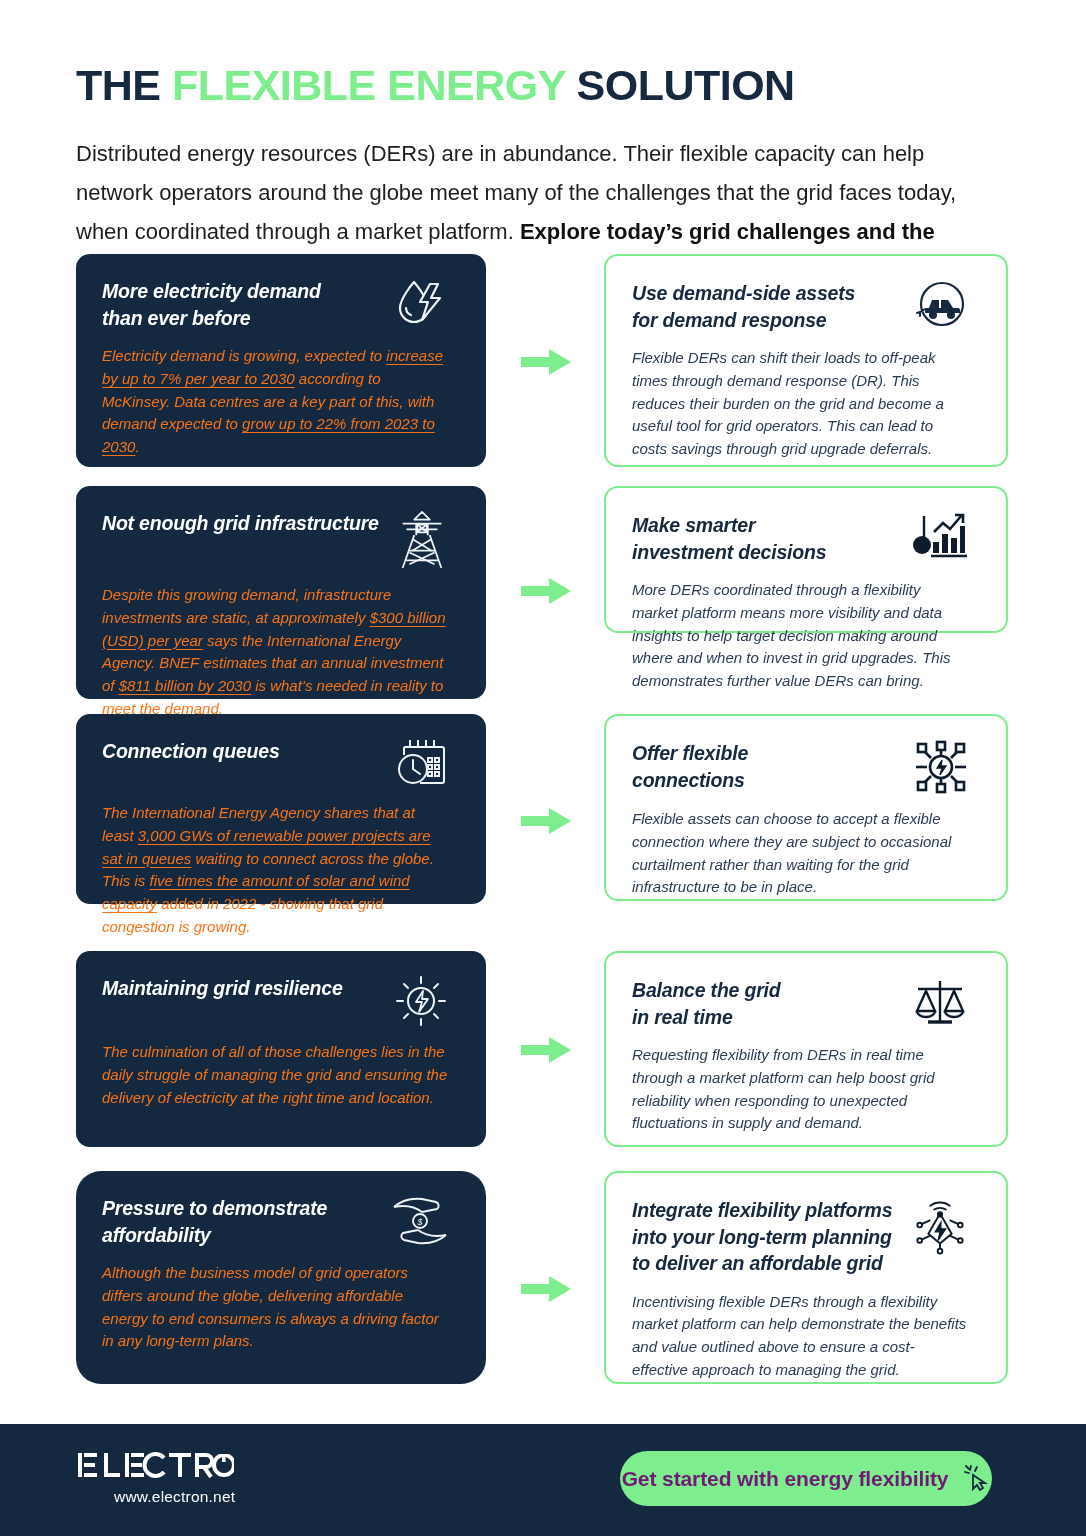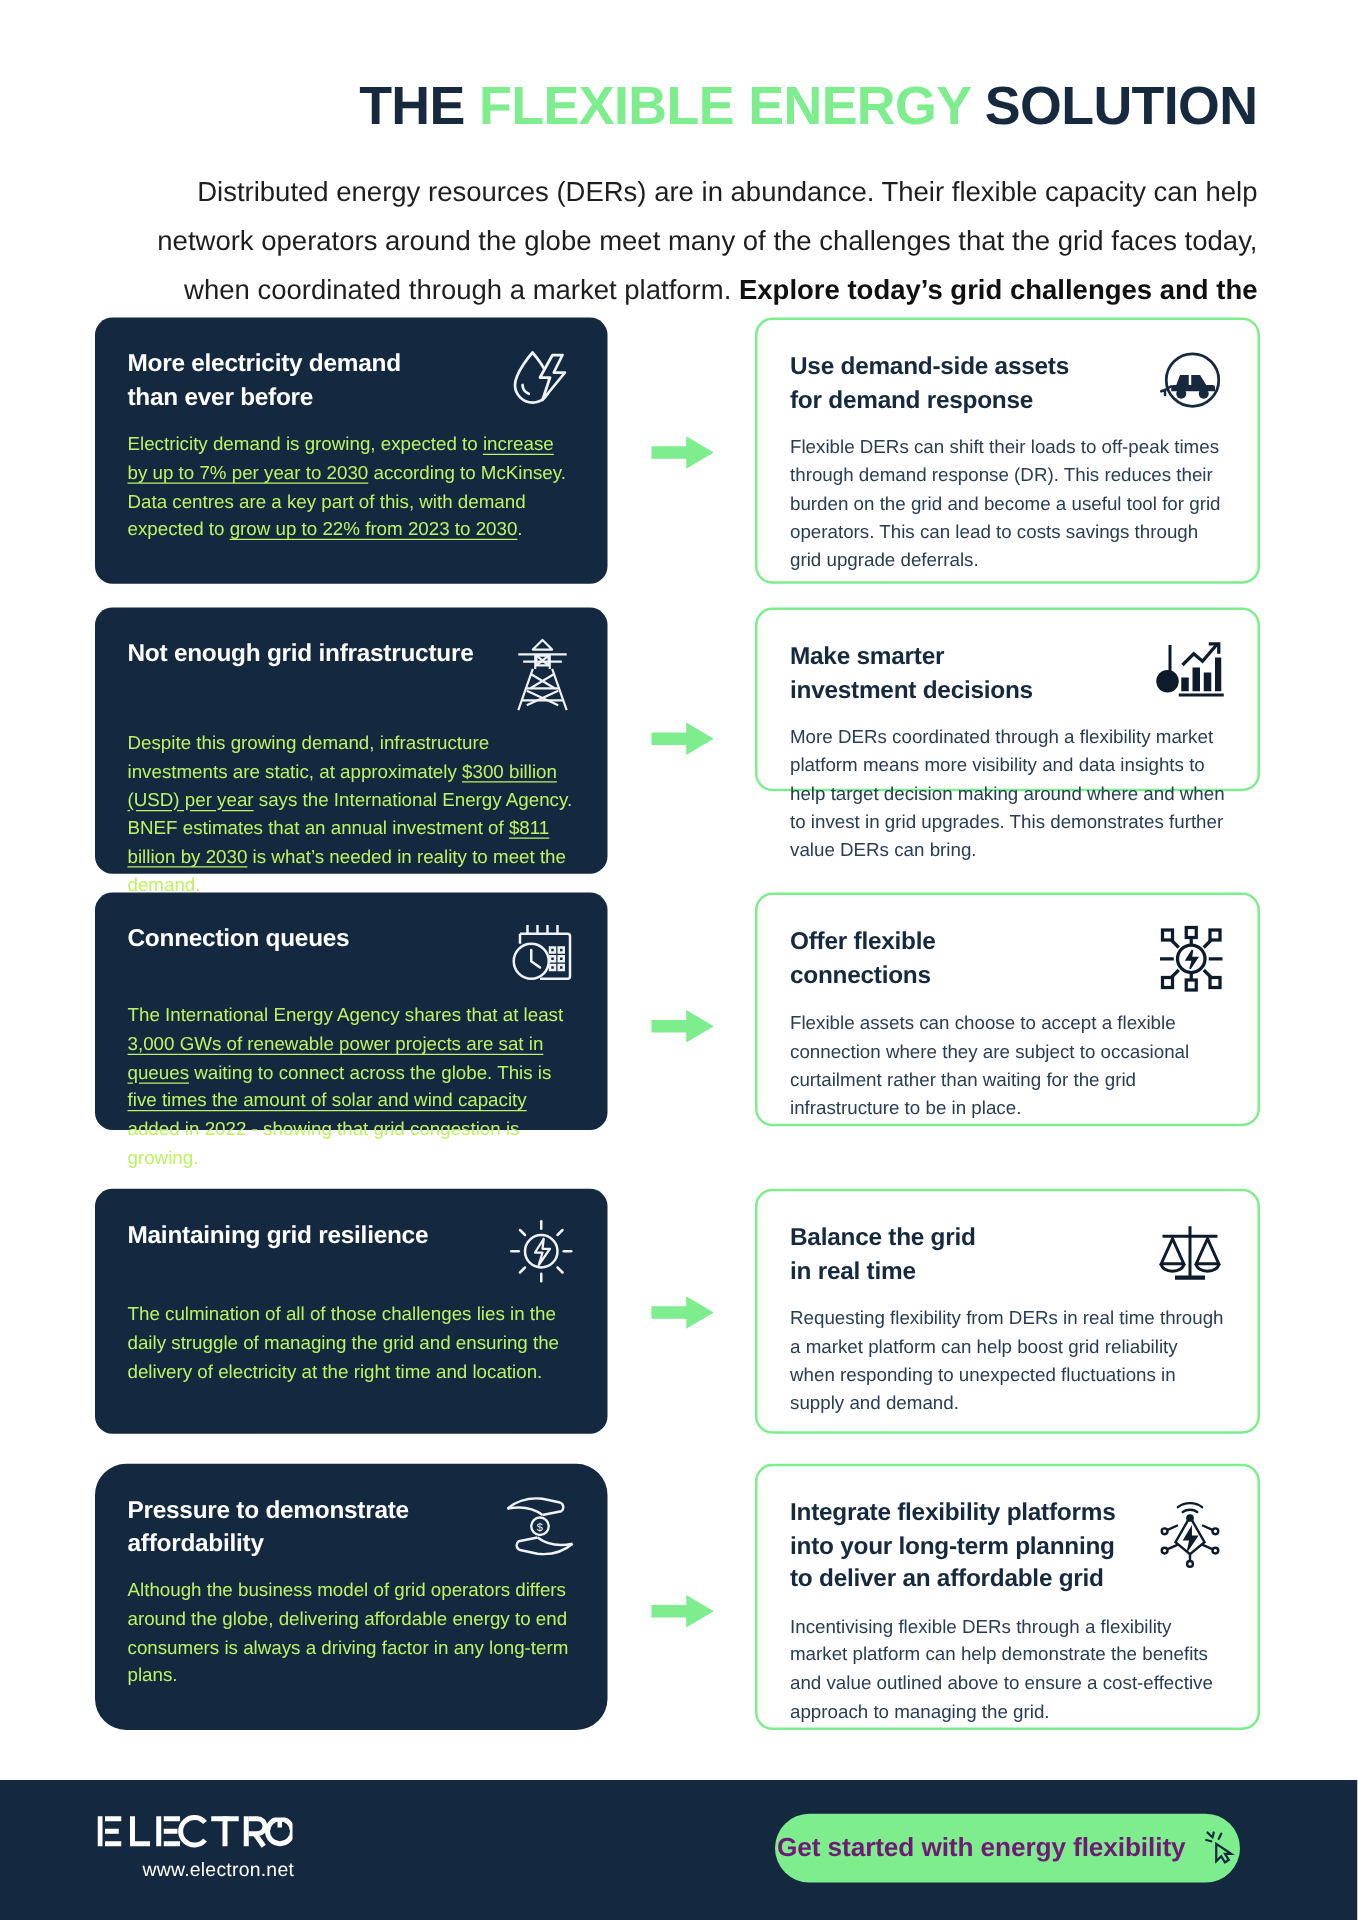--- a/index.html
+++ b/index.html
@@ -6,21 +6,21 @@
   html, body {
     width: 1086px;
     height: 1536px;
     background: #ffffff;
     font-family: "Liberation Sans", sans-serif;
     overflow: hidden;
   }
   .page { position: relative; width: 1086px; height: 1536px; background: #fff; }
 
   
-  .header { position: absolute; left: 76px; top: 64px; width: 930px; text-align: right; }
+  .header { position: absolute; left: 76px; top: 64px; width: 930px; }
   .title {
     font-size: 43px;
     font-weight: bold;
     letter-spacing: -0.5px;
     color: #16293f;
     line-height: 1.0;
     white-space: nowrap;
   }
   .title .accent { color: #7ded8e; }
   .intro {
@@ -32,21 +32,22 @@
   }
   .intro b { font-weight: bold; color: #101010; }
 
   
   .rows { position: absolute; left: 0; top: 254px; width: 1086px; }
   .row { position: relative; width: 1086px; }
 
   .card {
     position: absolute;
     border-radius: 14px;
-    padding: 24px 26px 22px 26px;
+    padding: 24px 38px 22px 26px;
+    font-style: italic;
   }
   .card.dark {
     left: 76px;
     width: 410px;
     background: #14293f;
     color: #ffffff;
   }
   .card.light {
     left: 604px;
     width: 404px;
@@ -68,21 +69,21 @@
     letter-spacing: -0.2px;
   }
   .card.dark h3 { color: #ffffff; }
   .card.light h3 { color: #16293f; }
 
   .card p {
     margin-top: 14px;
     font-size: 15px;
     line-height: 1.52;
   }
-  .card.dark p { color: #bef264; }
+  .card.dark p { color: #f97316; }
   .card.light p { color: #2a3c54; }
   .card p u { text-decoration: underline; text-underline-offset: 2.5px; }
 
   .icon-wrap { flex: 0 0 auto; }
   .icon-wrap svg { display: block; }
 
   
   .arrow {
     position: absolute;
     left: 521px;

